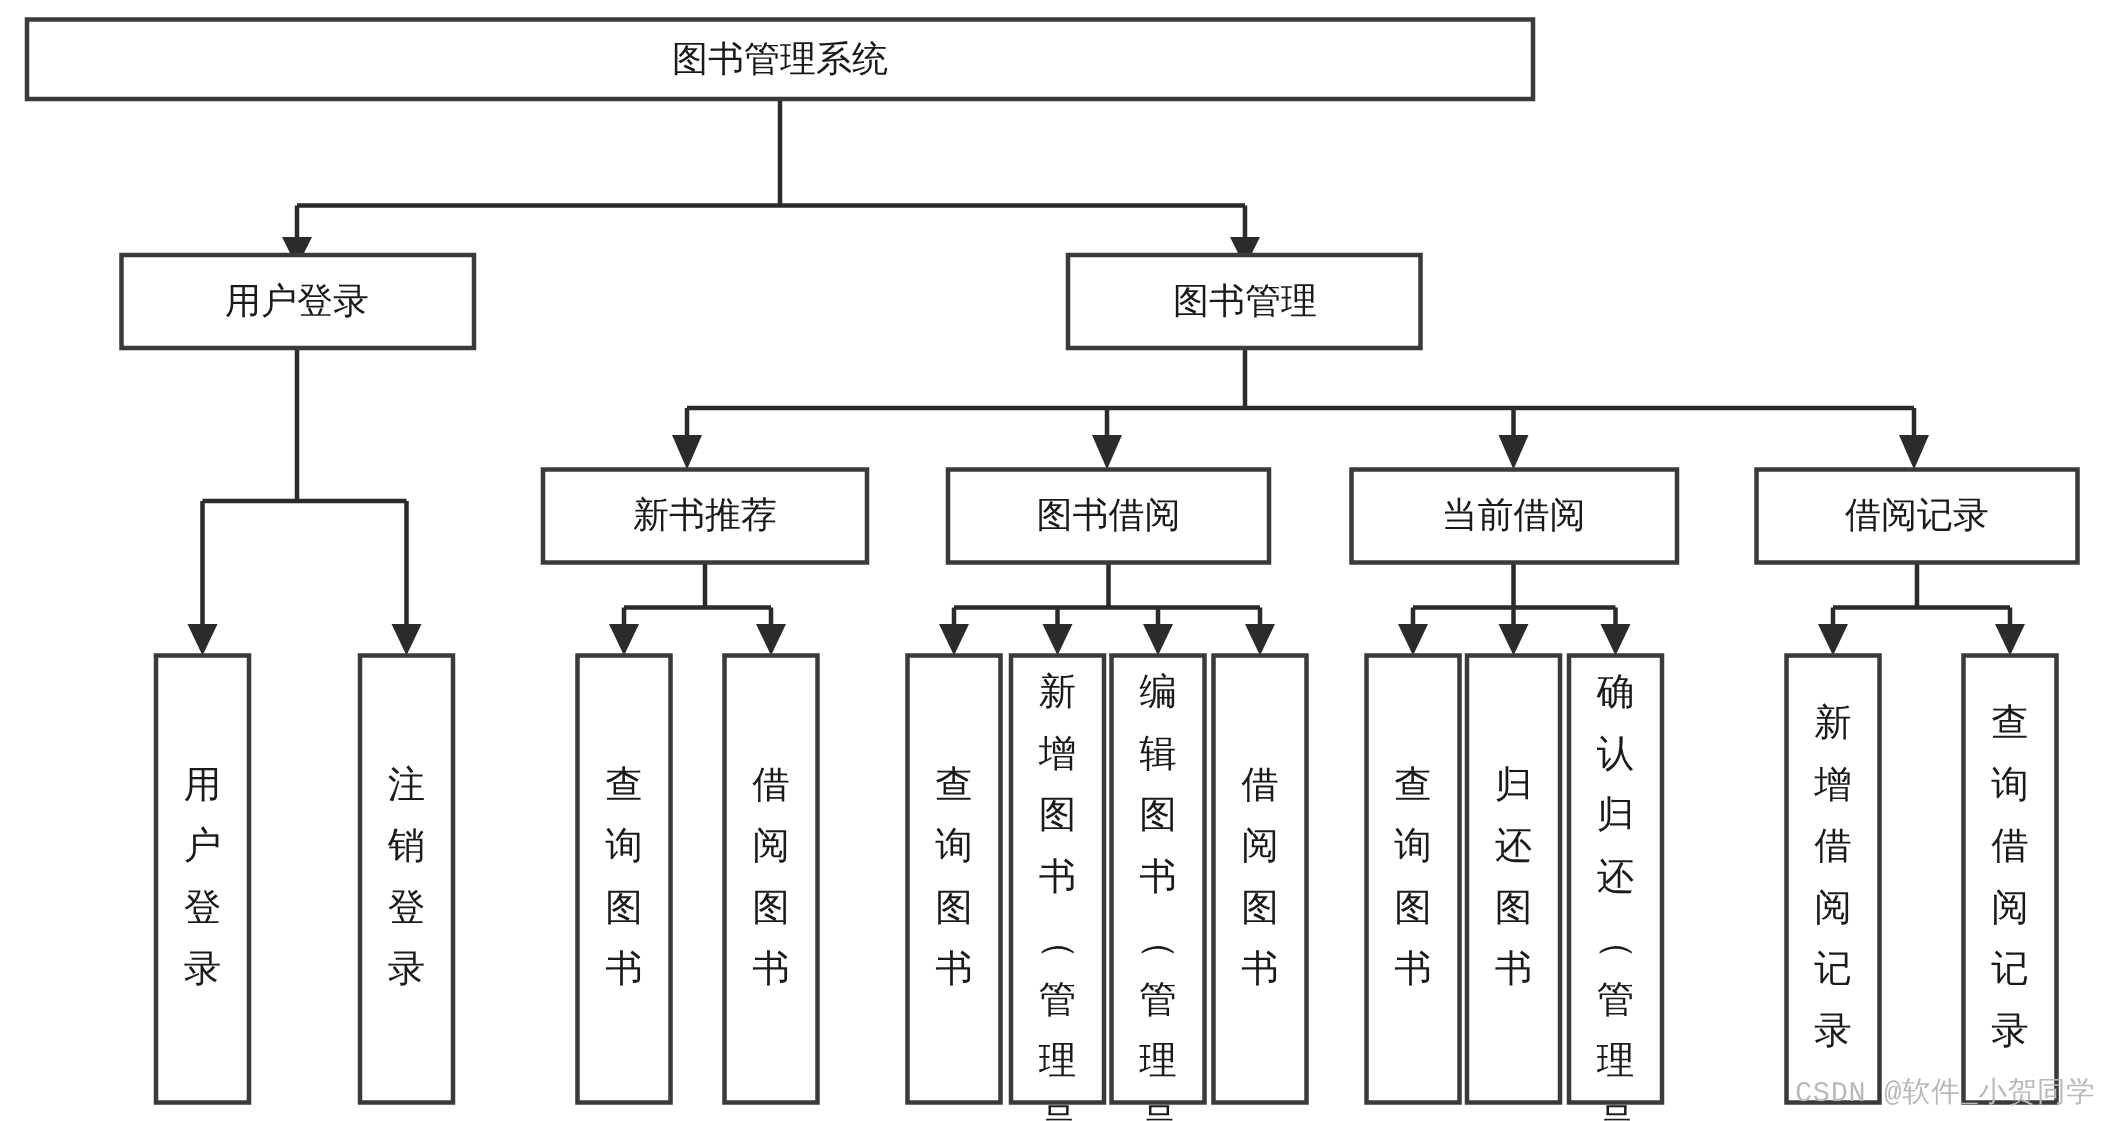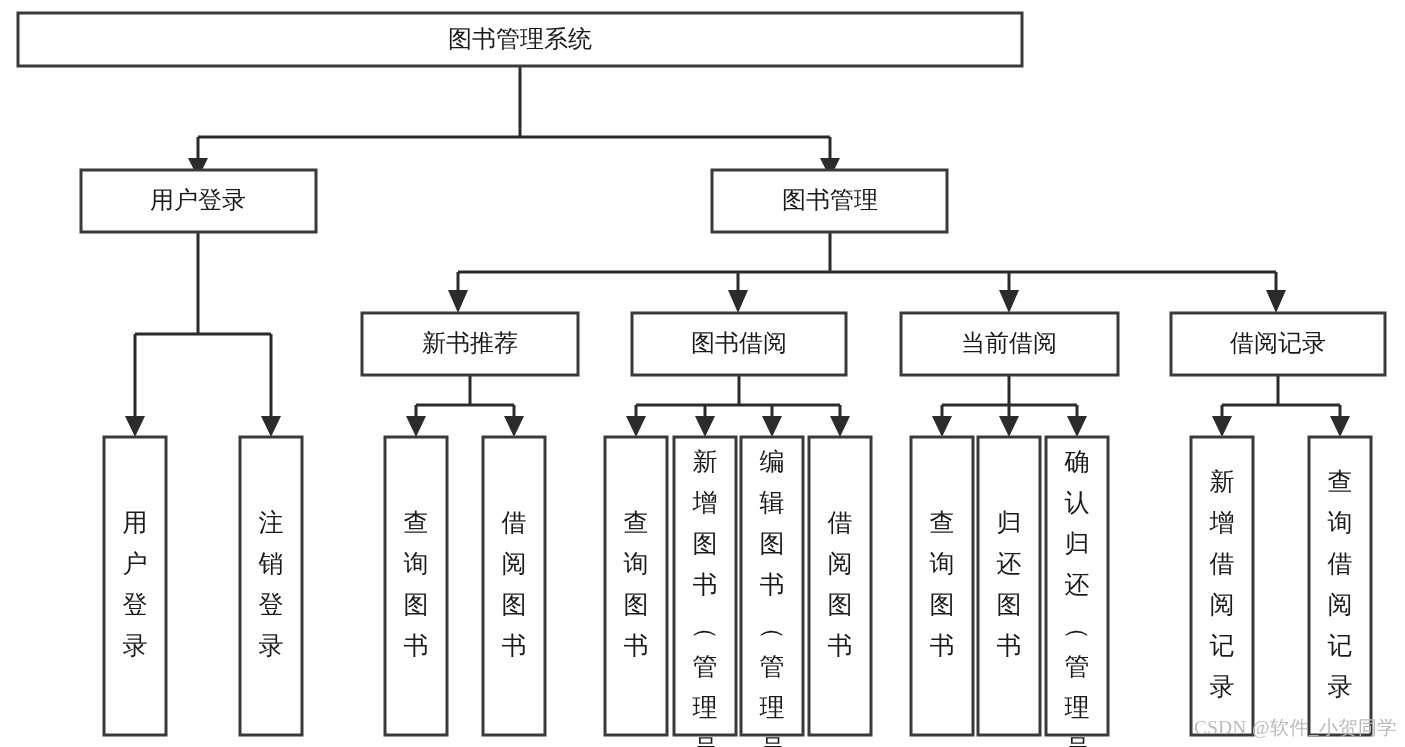--- a/index.html
+++ b/index.html
@@ -51,21 +51,21 @@
     fill: none;
   }
   .arrow-head {
     fill: #2b2b2b;
     stroke: none;
   }
   .watermark {
     position: absolute;
     right: 8px;
     bottom: 6px;
-    font-family: Liberation Serif, serif;
+    font-family: Liberation Mono, monospace;
     font-size: 19px;
     color: #b9b9b9;
     white-space: nowrap;
     letter-spacing: 0.5px;
     pointer-events: none;
   }
 </style>
 </head>
 <body>
 

